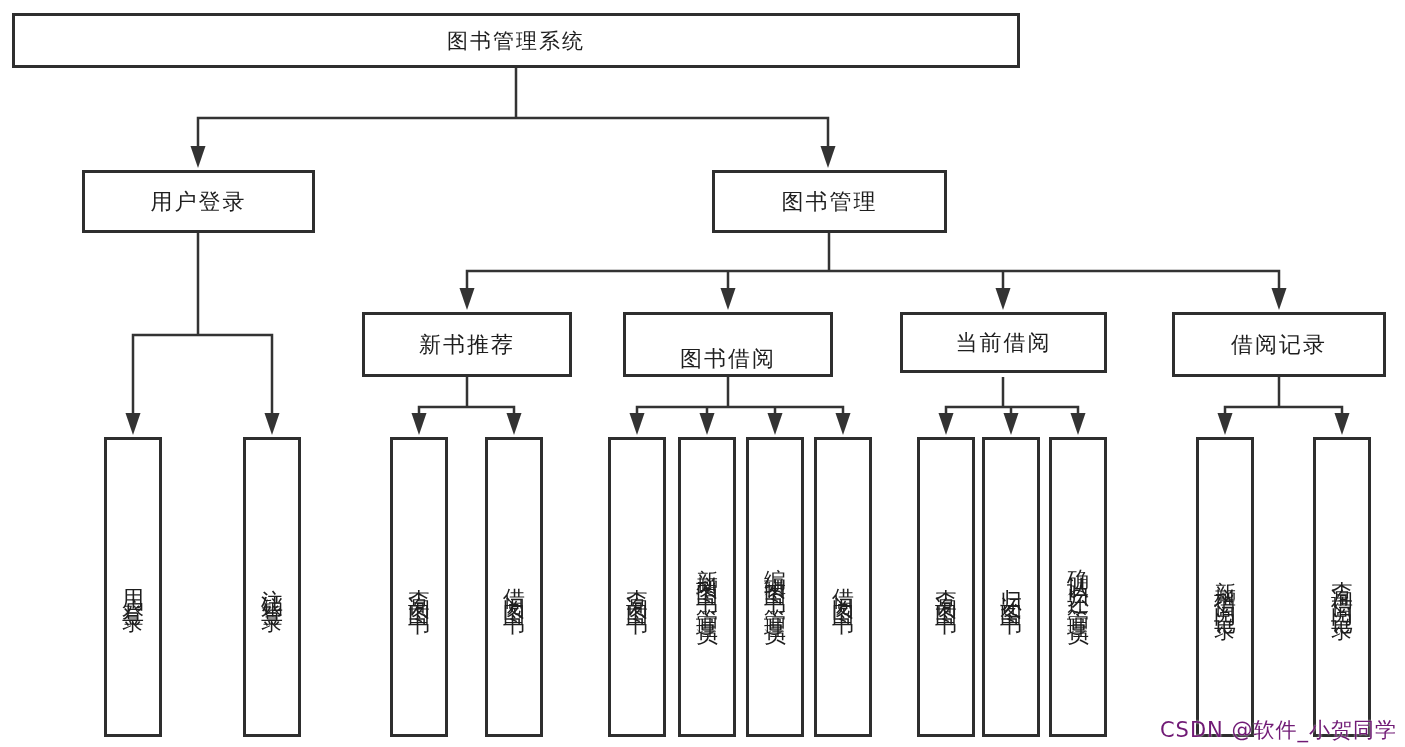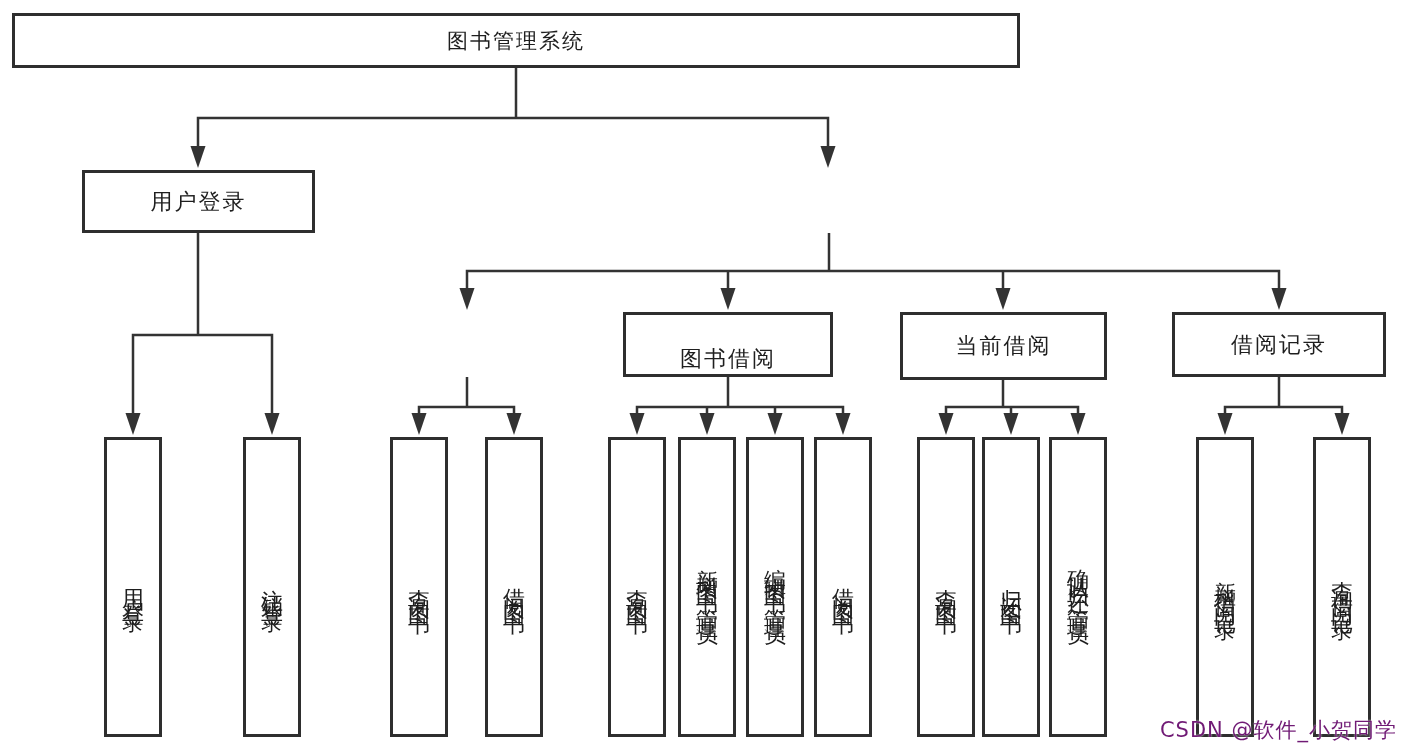--- a/index.html
+++ b/index.html
@@ -115,25 +115,31 @@
     <polygon points="1334.5,413 1349.5,413 1342,435"></polygon>
   </svg>
 
   <div class="box" style="left:12px; top:13px; width:1008px; height:55px;">
     <span class="root-label">图书管理系统</span>
   </div>
 
   <div class="box" style="left:82px; top:170px; width:233px; height:63px;">
     <span class="h-label">用户登录</span>
   </div>
+  <div class="box" style="left:712px; top:170px; width:235px; height:63px;">
+    <span class="h-label">图书管理</span>
+  </div>
 
+  <div class="box" style="left:362px; top:312px; width:210px; height:65px;">
+    <span class="h-label">新书推荐</span>
+  </div>
   <div class="box" style="left:623px; top:312px; width:210px; height:65px;align-items:flex-end;">
     <span class="h-label">图书借阅</span>
   </div>
-  <div class="box" style="left:900px; top:312px; width:207px; height:68px;">
+  <div class="box" style="left:900px; top:312px; width:207px; height:61px;">
     <span class="h-label">当前借阅</span>
   </div>
   <div class="box" style="left:1172px; top:312px; width:214px; height:65px;">
     <span class="h-label">借阅记录</span>
   </div>
 
   <div class="box leaf" style="left:104px; top:437px; width:58px; height:300px;">
     <span class="v-label">用户登录</span>
   </div>
   <div class="box leaf" style="left:243px; top:437px; width:58px; height:300px;">

